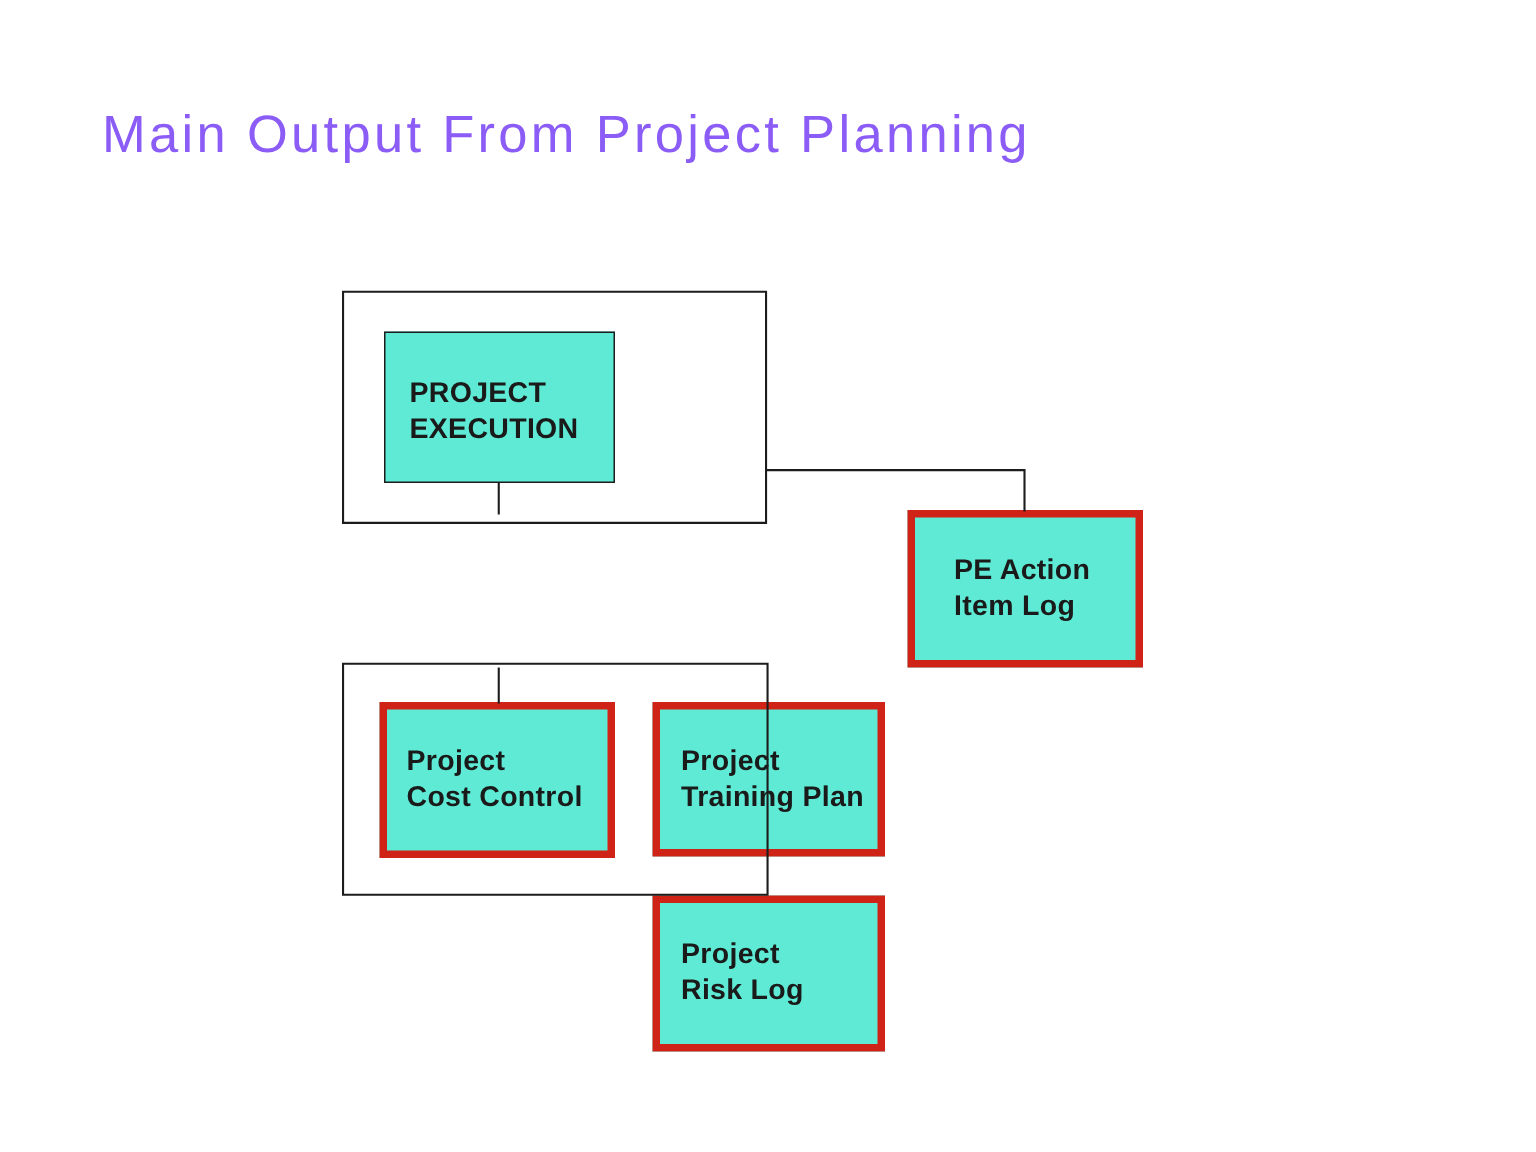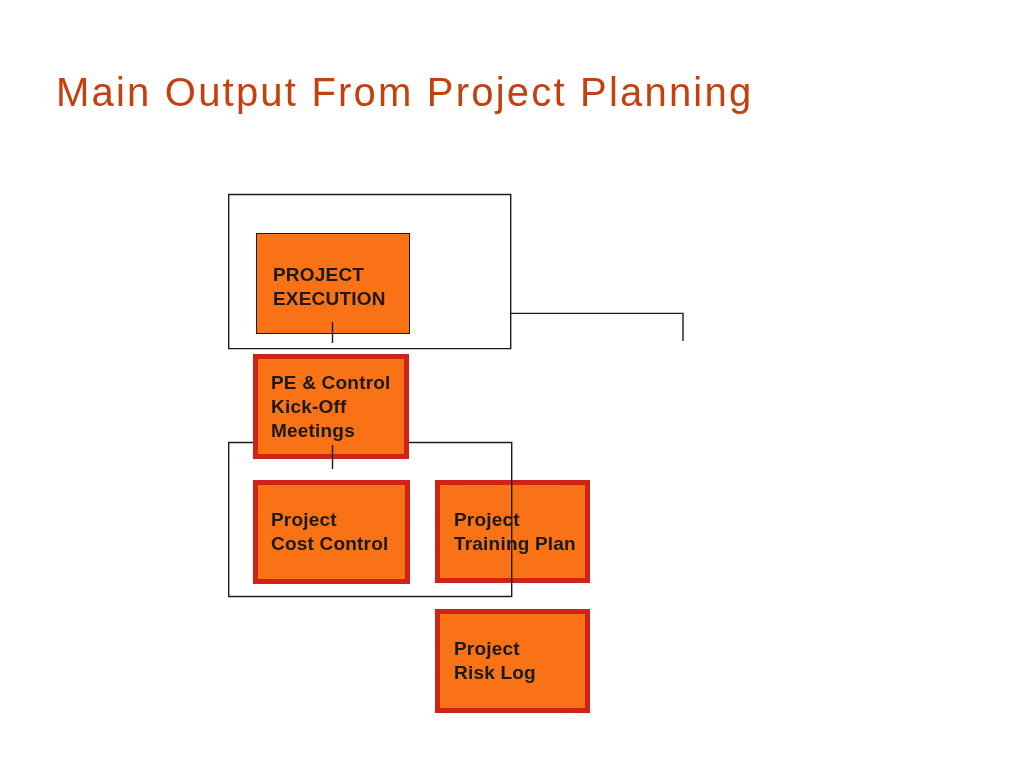--- a/index.html
+++ b/index.html
@@ -13,43 +13,42 @@
   #slide{
     position:relative;
     width:1024px;height:768px;
     background:var(--bg);
     overflow:hidden;
     font-family:"Liberation Sans","DejaVu Sans",sans-serif;
   }
   
   #title{
     position:absolute;
-    left:56px;top:70px;
+    left:68px;top:70px;
     margin:0;
-    font-size:40px;
+    font-size:35px;
     font-weight:400;
     letter-spacing:2.2px;
-    color:#c2410c;
+    color:#8b5cf6;
     white-space:nowrap;
   }
   
   .node{
     position:absolute;
     box-sizing:border-box;
-    background:#f97316;
+    background:#5eead4;
     display:flex;
     flex-direction:column;
     justify-content:center;
     font-weight:bold;
     font-size:19px;
     line-height:24px;
     letter-spacing:0.2px;
     color:var(--text);
     white-space:pre-line;
-    margin-top:12px;
   }
   .red{border:5px solid var(--red);z-index:3;}
   .red-low{border:5px solid var(--red);z-index:1;}
   .black{border:1.5px solid var(--line);z-index:4;}
 
   
   #box-exec      {left:256px;top:221px;width:154px;height:101px;padding:6px 4px 0 16px;}
   #box-kickoff   {left:253px;top:342px;width:156px;height:105px;padding-left:13px;}
   #box-progress  {left:435px;top:340px;width:155px;height:105px;padding-left:21px;}
   #box-action    {left:605px;top:340px;width:157px;height:105px;padding-left:26px;}
@@ -74,27 +73,26 @@
 
   <svg id="lines-under" class="layer">
     <path class="k" d="M228.7,442.5 H511.7 V596.5 H228.7 Z"></path>
   </svg>
 
   <div class="node black" id="box-exec">
     <span>PROJECT
 EXECUTION</span>
   </div>
 
-  <div class="node red" id="box-kickoff">
-    <span>PE &amp; Control
-Kick-Off
-Meetings</span>
-  </div>
 
 
+  <div class="node red" id="box-action">
+    <span>PE Action
+Item Log</span>
+  </div>
 
   <div class="node red-low" id="box-cost">
     <span>Project
 Cost Control</span>
   </div>
 
   <div class="node red-low" id="box-training">
     <span>Project
 Training Plan</span>
   </div>

